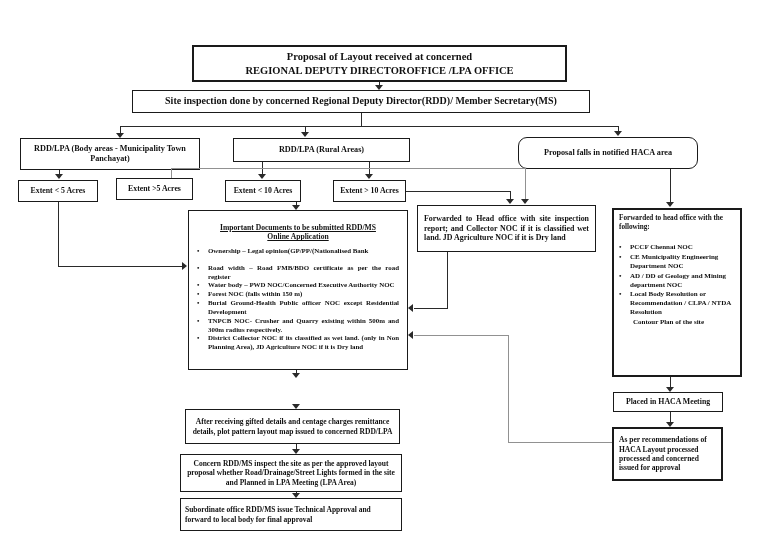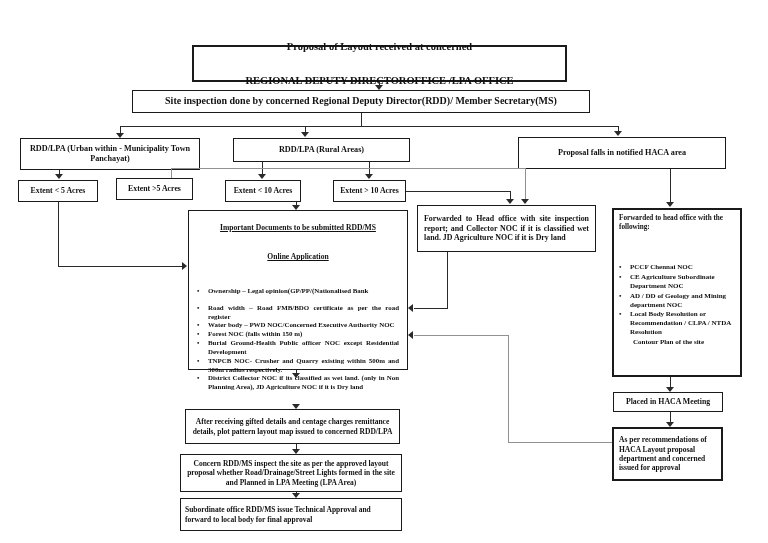--- a/index.html
+++ b/index.html
@@ -3,21 +3,21 @@
 <meta charset="utf-8">
 <style>
   html,body{margin:0;padding:0;background:#fff;}
   #canvas{
     position:relative;width:768px;height:543px;background:#fff;overflow:hidden;
     font-family:"Liberation Serif","DejaVu Serif",serif;font-weight:bold;color:#111;
   }
   .box{
     position:absolute;border:1.4px solid #1a1a1a;background:#fff;box-sizing:border-box;
     display:flex;flex-direction:column;align-items:center;justify-content:center;
-    text-align:center;line-height:1.25;padding:2px 4px;gap:20px;
+    text-align:center;line-height:1.25;padding:2px 4px;
   }
   .box.thick{border-width:2px;}
   .box.left{align-items:flex-start;text-align:left;}
   .box.just{text-align:justify;align-items:stretch;}
   .vl,.hl{position:absolute;background:#2a2a2a;}
   .vl{width:1px;}
   .hl{height:1px;}
   .gray{background:#919191;}
   .ad{position:absolute;width:0;height:0;border-left:4px solid transparent;border-right:4px solid transparent;border-top:5px solid #2a2a2a;}
   .al{position:absolute;width:0;height:0;border-top:4px solid transparent;border-bottom:4px solid transparent;border-right:5px solid #2a2a2a;}
@@ -43,26 +43,26 @@
   <div class="box thick" style="left:192px;top:45px;width:375px;height:37px;font-size:10.5px;">
     <div>Proposal of Layout received at concerned</div>
     <div>REGIONAL DEPUTY DIRECTOROFFICE /LPA OFFICE</div>
   </div>
 
   <div class="box" style="left:132px;top:90px;width:458px;height:23px;font-size:10px;">
     <div>Site inspection done by concerned Regional Deputy Director(RDD)/ Member Secretary(MS)</div>
   </div>
 
   <div class="box" style="left:20px;top:138px;width:180px;height:32px;font-size:8.2px;">
-    <div>RDD/LPA (Urban within - Municipality Town Panchayat)</div>
+    <div>RDD/LPA (Body areas - Municipality Town Panchayat)</div>
   </div>
   <div class="box" style="left:233px;top:138px;width:177px;height:24px;font-size:8.2px;">
     <div>RDD/LPA (Rural Areas)</div>
   </div>
-  <div class="box" style="left:518px;top:137px;width:208px;height:32px;font-size:8.2px;">
+  <div class="box" style="left:518px;top:137px;width:180px;height:32px;font-size:8.2px;border-radius:9px;">
     <div>Proposal falls in notified HACA area</div>
   </div>
 
   <div class="box" style="left:18px;top:180px;width:80px;height:22px;font-size:7.8px;">
     <div>Extent &lt; 5 Acres</div>
   </div>
   <div class="box" style="left:116px;top:178px;width:77px;height:22px;font-size:7.8px;">
     <div>Extent &gt;5 Acres</div>
   </div>
   <div class="box" style="left:225px;top:180px;width:76px;height:22px;font-size:7.8px;">
@@ -123,42 +123,42 @@
 
   <div class="box thick left" style="left:612px;top:208px;width:130px;height:169px;justify-content:flex-start;padding:4px 5px;">
     <div style="font-size:7.2px;margin-bottom:10px;line-height:1.3;">Forwarded to head office with the following:</div>
     <div class="fr-list">
       <div class="li bul">
           <span class="b"></span>
           <span class="t">PCCF Chennai NOC</span>
         </div>
       <div class="li bul">
           <span class="b"></span>
-          <span class="t">CE Agriculture Subordinate Department NOC</span>
+          <span class="t">CE Municipality Engineering Department NOC</span>
         </div>
       <div class="li bul">
           <span class="b"></span>
           <span class="t">AD / DD of Geology and Mining department NOC</span>
         </div>
       <div class="li bul">
           <span class="b"></span>
           <span class="t">Local Body Resolution or Recommendation / CLPA / NTDA Resolution</span>
         </div>
       <div class="li contour">
           <span class="t">Contour Plan of the site</span>
         </div>
     </div>
   </div>
 
   <div class="box" style="left:613px;top:392px;width:110px;height:20px;font-size:7.8px;">
     <div>Placed in HACA Meeting</div>
   </div>
 
   <div class="box thick left" style="left:612px;top:427px;width:111px;height:54px;font-size:7.5px;padding:3px 5px;">
-    <div>As per recommendations of HACA Layout proposal department and concerned issued for approval</div>
+    <div>As per recommendations of HACA Layout processed processed and concerned issued for approval</div>
   </div>
 
   <div class="vl" style="left:379px;top:82px;height:4px;"></div>
   <div class="ad" style="left:375px;top:85px;"></div>
 
   <div class="vl" style="left:361px;top:113px;height:13px;"></div>
   <div class="hl" style="left:120px;top:126px;width:499px;"></div>
   <div class="vl" style="left:120px;top:126px;height:8px;"></div>
   <div class="ad" style="left:116px;top:133px;"></div>
   <div class="vl" style="left:305px;top:126px;height:7px;"></div>

